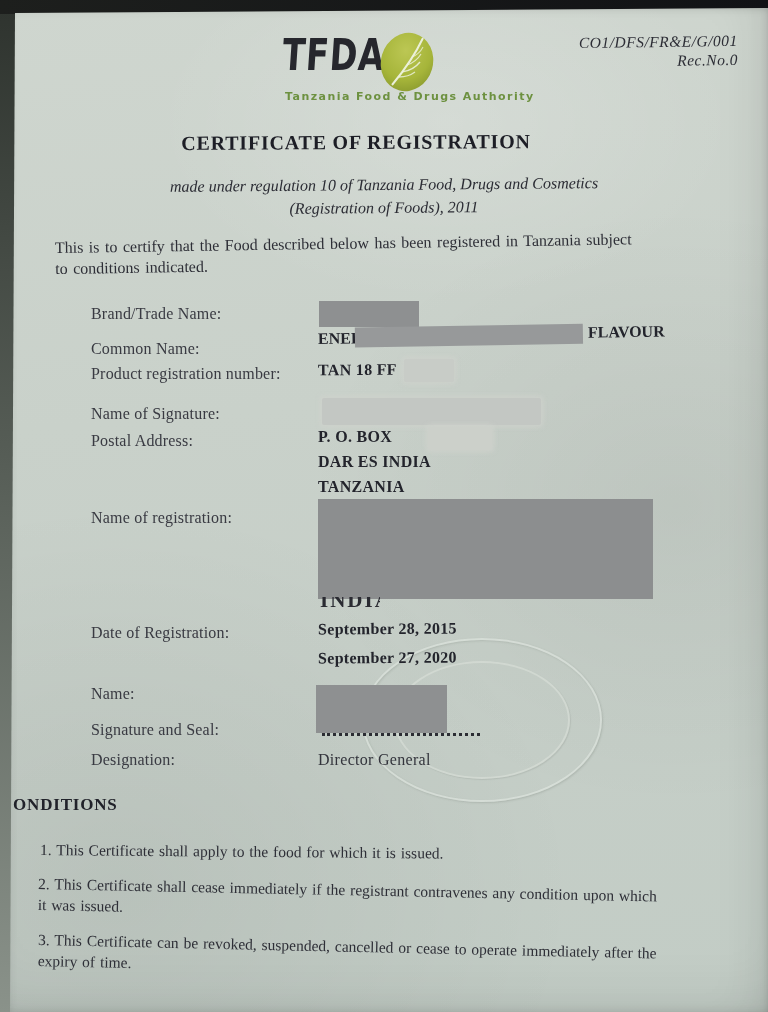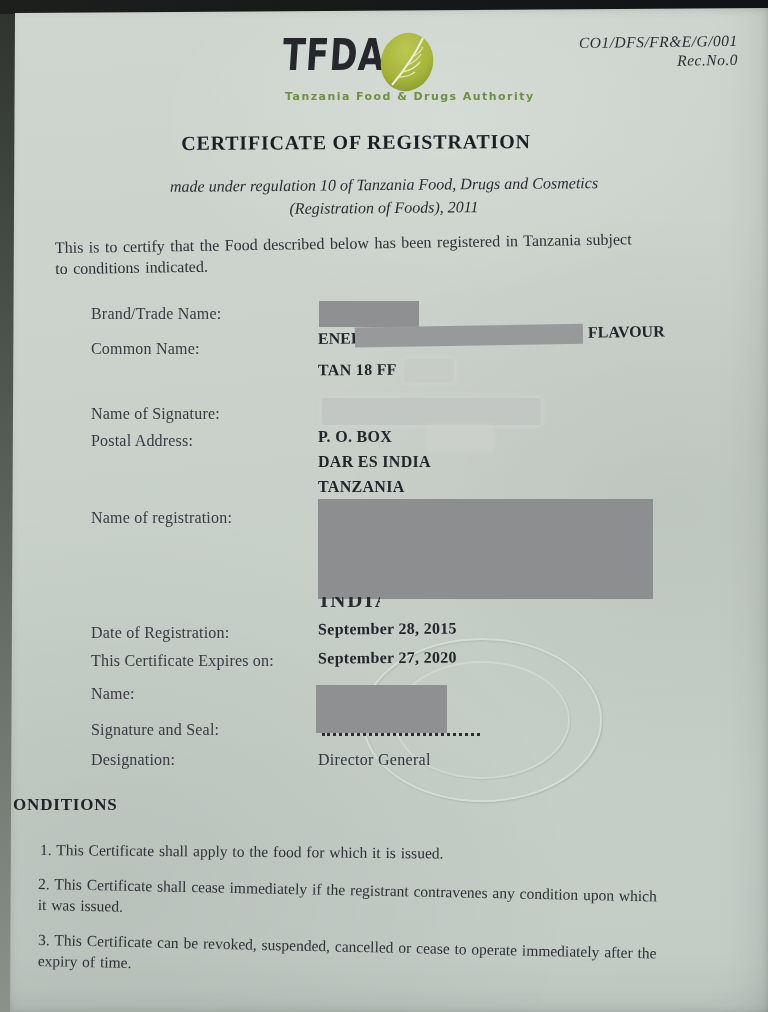--- a/index.html
+++ b/index.html
@@ -138,20 +138,21 @@
   <div class="lbl" style="top:305px">Brand/Trade Name:</div>
   <div class="redact-dark" style="left:319px;top:301px;width:100px;height:26px"></div>
 
   <div class="lbl" style="top:340px">Common Name:</div>
   <div class="abs common-wrap">
     <span class="common-start">ENERGY TABLET</span>
     <div class="redact-dark common-box"></div>
     <span class="common-end">FLAVOUR</span>
   </div>
 
+  <div class="lbl" style="top:365px">Product registration number:</div>
   <div class="val" style="top:361px;transform:rotate(-0.5deg)">TAN 18 FF</div>
   <div class="redact-light" style="left:404px;top:359px;width:50px;height:23px"></div>
 
   <div class="lbl" style="top:405px">Name of Signature:</div>
   <div class="redact-light" style="left:322px;top:398px;width:219px;height:27px;background:#c3c7c3"></div>
 
   <div class="lbl" style="top:432px">Postal Address:</div>
   <div class="val" style="top:428px">P. O. BOX</div>
   <div class="redact-light" style="left:428px;top:427px;width:64px;height:23px;background:#ccd0ca"></div>
   <div class="val" style="top:453px">DAR ES INDIA</div>
@@ -159,21 +160,20 @@
 
   <div class="lbl" style="top:509px">Name of registration:</div>
   <div class="redact-dark" style="left:318px;top:499px;width:335px;height:100px;background:#8c8e8f"></div>
   <div class="peek">
     <span>INDIA</span>
   </div>
 
   <div class="lbl" style="top:624px">Date of Registration:</div>
   <div class="val" style="top:620px;transform:rotate(-0.4deg)">September 28, 2015</div>
 
-  <div class="lbl" style="top:652px">This Certificate Expires on:</div>
   <div class="val" style="top:649px;transform:rotate(-0.4deg)">September 27, 2020</div>
 
   <div class="lbl" style="top:685px">Name:</div>
   <div class="dots"></div>
   <div class="redact-dark box-name"></div>
 
   <div class="lbl" style="top:721px">Signature and Seal:</div>
 
   <div class="lbl" style="top:751px">Designation:</div>
   <div class="val plain" style="top:751px">Director General</div>

